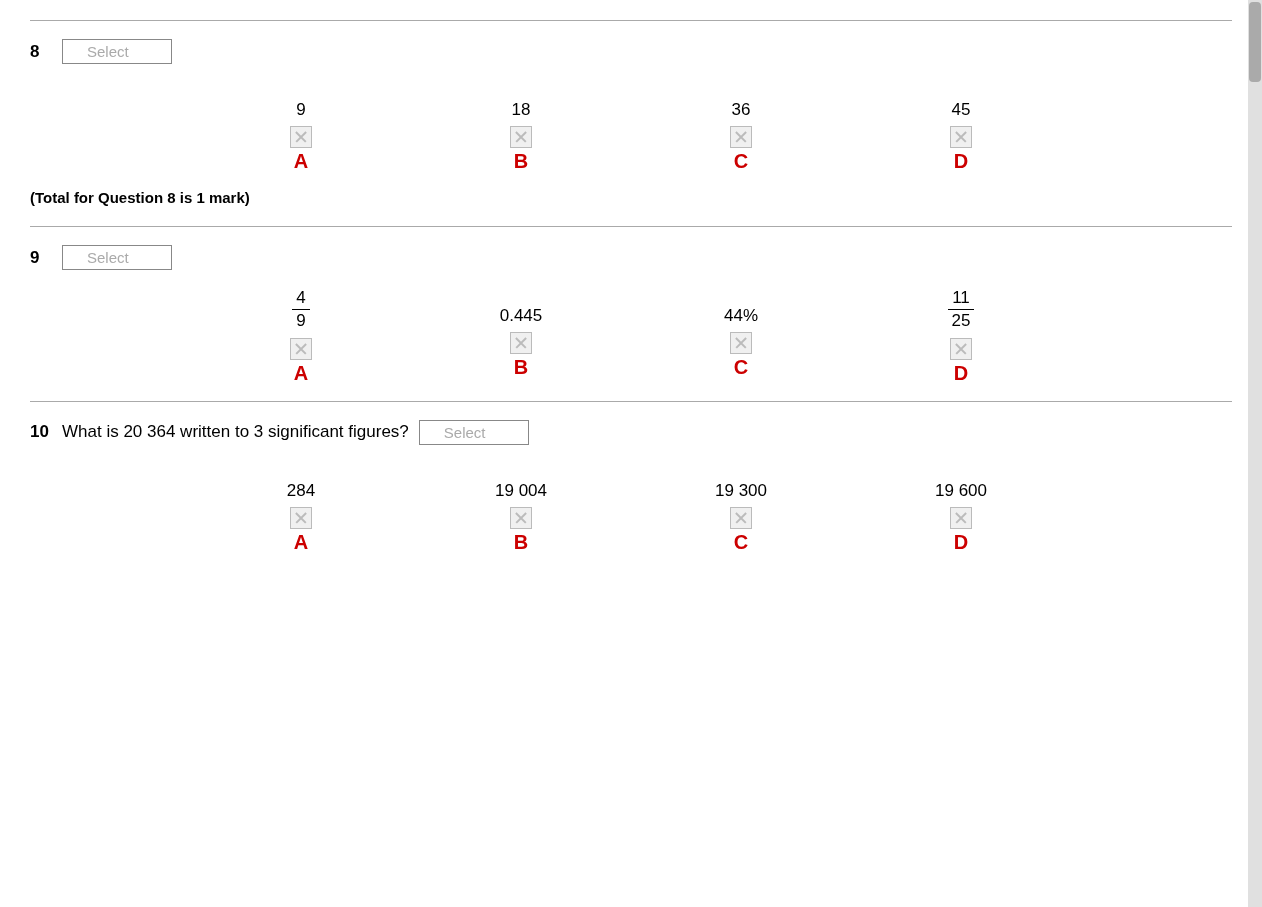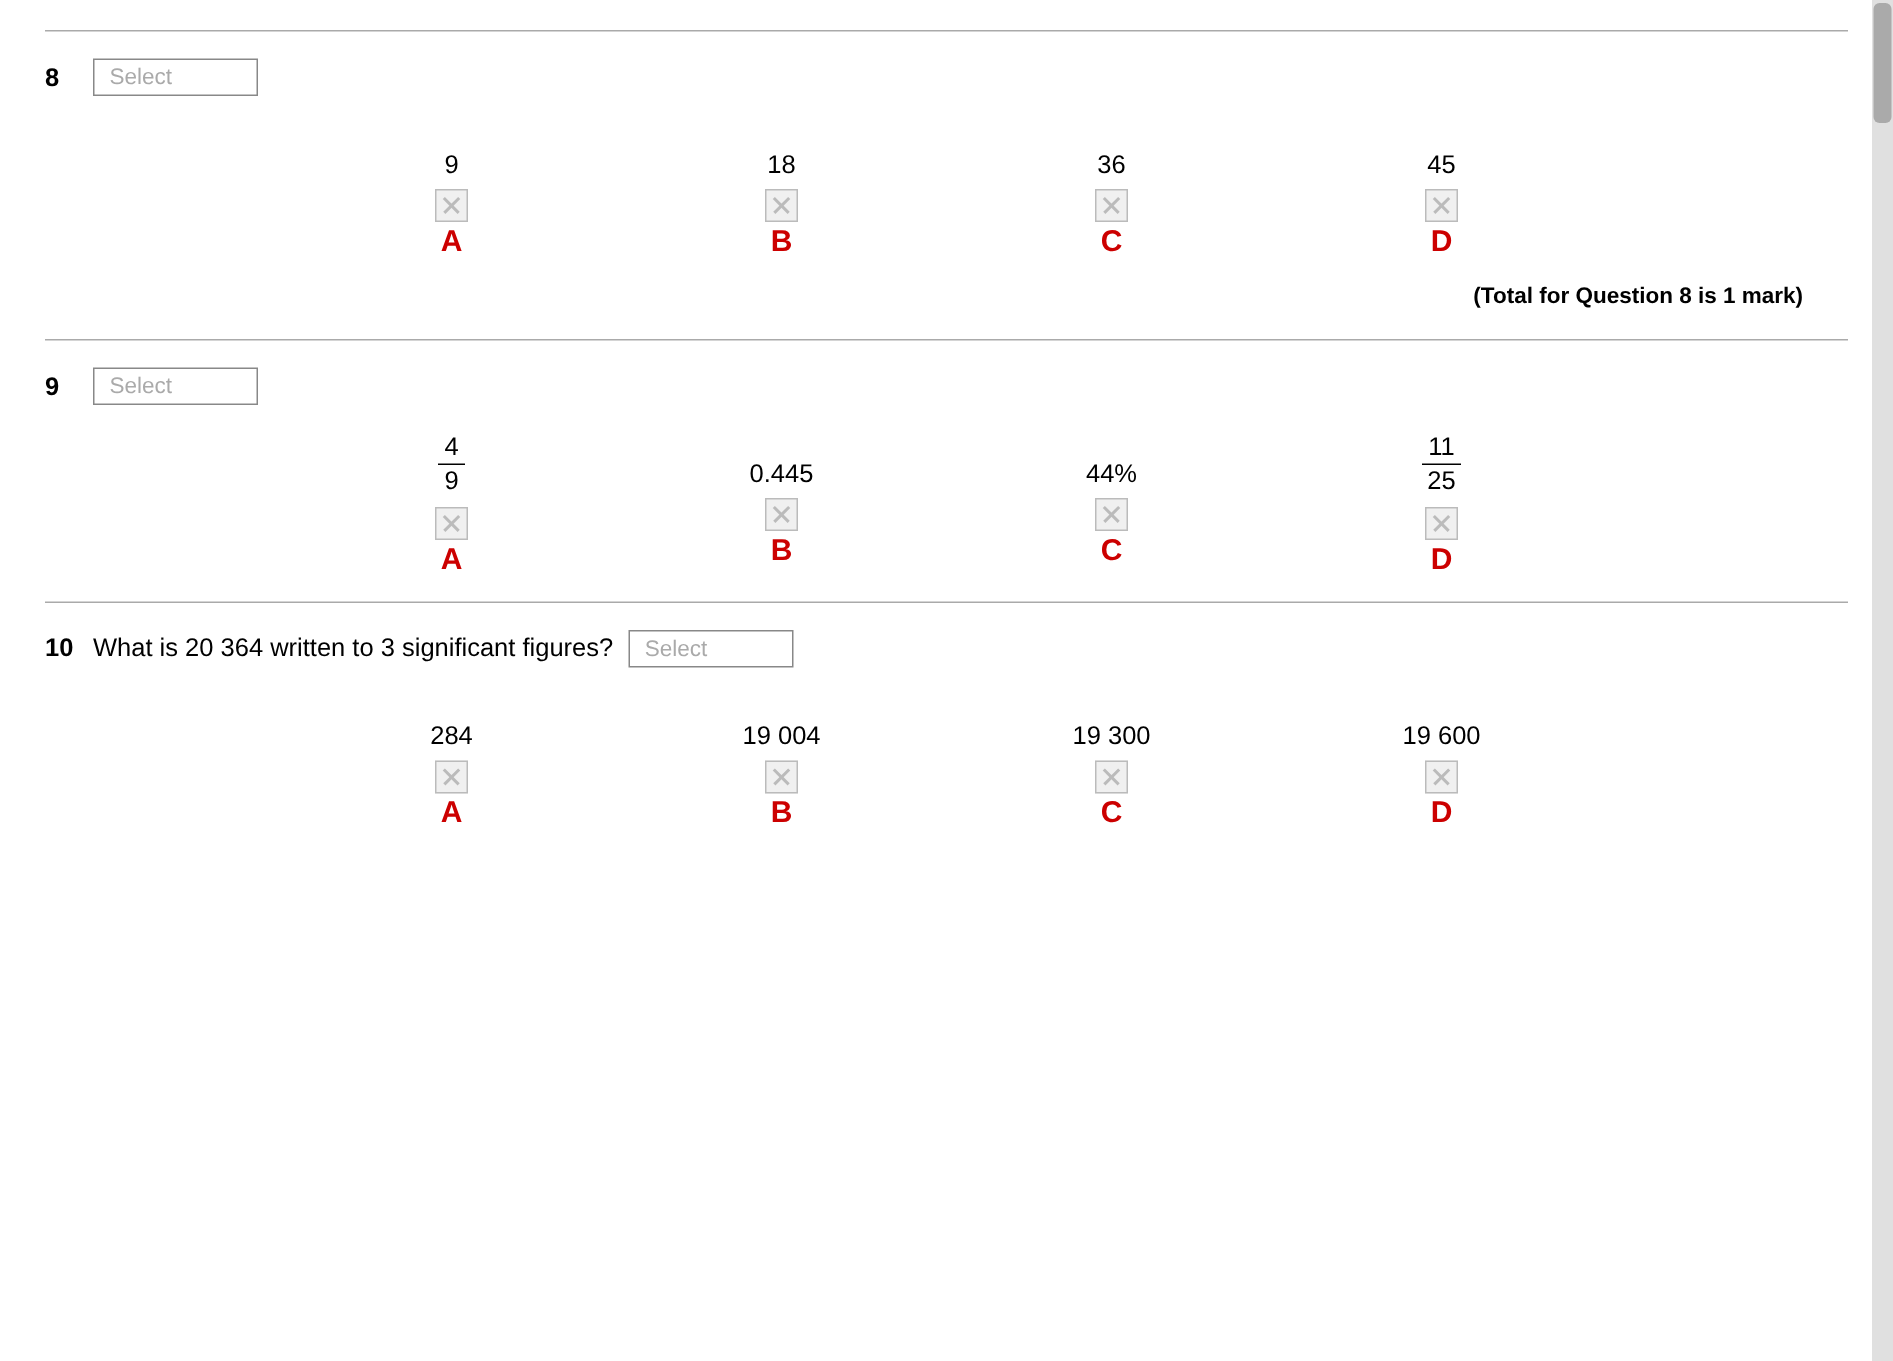--- a/index.html
+++ b/index.html
@@ -29,21 +29,21 @@
     .question-number {
       font-weight: bold;
       font-size: 17px;
       min-width: 22px;
     }
     .question-text {
       font-size: 17px;
     }
     .select-box {
       border: 1.5px solid #888;
-      padding: 3px 10px;
+      padding: 3px 24px;
       font-size: 15px;
       color: #aaa;
       min-width: 110px;
       background: #fff;
       cursor: pointer;
       display: inline-block;
     }
     .options-row {
       display: flex;
       justify-content: center;
@@ -110,21 +110,20 @@
     .checkbox-icon::after {
       transform: rotate(-45deg);
     }
     .option-letter {
       color: #cc0000;
       font-size: 20px;
       font-weight: bold;
       margin-top: 2px;
     }
     .total-mark {
-      text-align: right;
       font-size: 15px;
       font-weight: bold;
       padding: 10px 30px 10px 0;
       color: #000;
     }
     .scrollbar-area {
       position: fixed;
       right: 0;
       top: 0;
       width: 14px;

